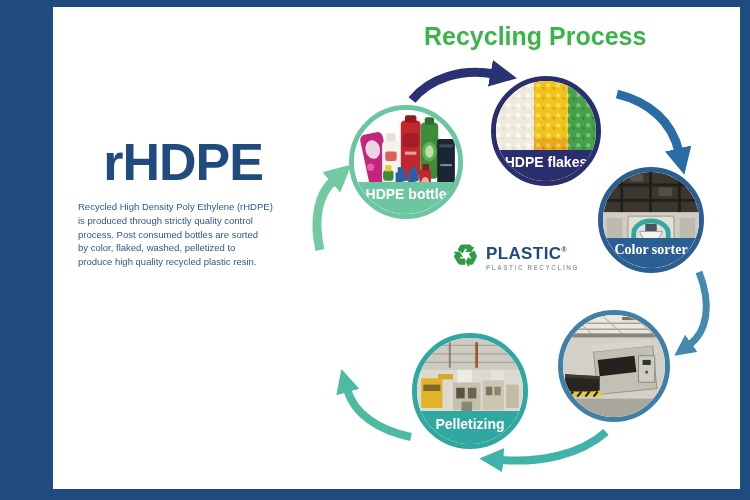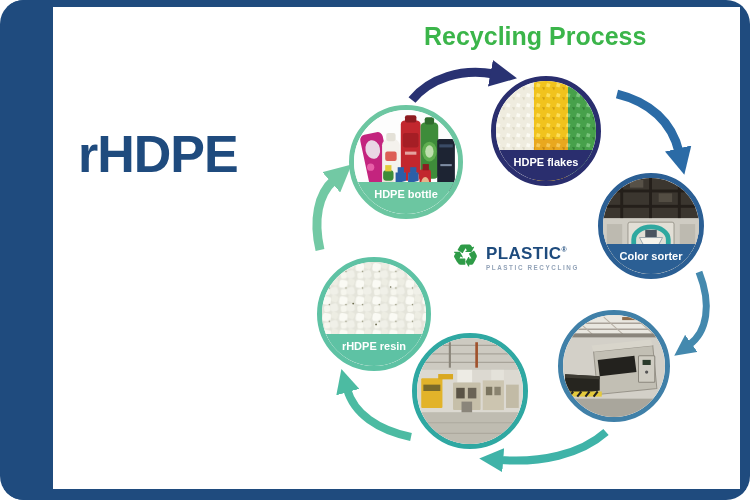--- a/index.html
+++ b/index.html
@@ -1,45 +1,45 @@
 <!DOCTYPE html>
 <html><head>
 <meta charset="utf-8">
 <style>
   html,body{margin:0;padding:0;background:#fff;}
   .canvas{position:relative;width:750px;height:500px;background:#ffffff;overflow:hidden;
-          font-family:"Liberation Sans", sans-serif;border-radius:24px;}
+          font-family:"Liberation Sans", sans-serif;}
   
   .frame{position:absolute;background:#1F4B7E;}
   .frame-left{left:0;top:0;width:53px;height:500px;}
   .frame-top{left:0;top:0;width:750px;height:7px;}
   .frame-right{right:0;top:0;width:10px;height:500px;}
   .frame-bottom{left:0;bottom:0;width:750px;height:11px;}
 
   
   .title{position:absolute;left:424px;top:22px;font-size:25px;font-weight:bold;color:#3BB54A;}
 
   
   .intro{position:absolute;left:78px;top:126px;width:210px;}
-  .intro h1{margin:0;font-size:52px;line-height:56px;font-weight:bold;color:#1F4B7E;letter-spacing:-1px;}
+  .intro h1{margin:8px;font-size:52px;line-height:56px;font-weight:bold;color:#1F4B7E;letter-spacing:-1px;text-align:center;}
   .intro p{margin:10px 0 0 0;font-size:9.5px;line-height:13.8px;color:#2B5893;white-space:pre-line;}
 
   
   .arrows{position:absolute;left:0;top:0;pointer-events:none;}
 
   
   .circle{position:absolute;border-radius:50%;overflow:hidden;background:#fff;
           box-sizing:border-box;border:5px solid var(--ring);}
   .circle .photo{position:absolute;left:0;top:0;width:100%;height:100%;display:block;}
   .circle .band{position:absolute;left:0;right:0;bottom:0;height:31%;background:var(--ring);
-          color:#fff;font-weight:bold;font-size:11px;display:flex;align-items:center;
+          color:#fff;font-weight:bold;font-size:14px;display:flex;align-items:center;
           justify-content:center;padding-bottom:7px;box-sizing:border-box;}
   .s1{left:349px;top:105px;width:114px;height:114px;--ring:#6CC6A1;}
   .s2{left:491px;top:76px;width:110px;height:110px;--ring:#2A2E6E;}
-  .s3{left:598px;top:173px;width:106px;height:106px;--ring:#2B5F94;}
+  .s3{left:598px;top:167px;width:106px;height:106px;font-family:Liberation Serif, serif;--ring:#2B5F94;}
   .s4{left:558px;top:310px;width:112px;height:112px;--ring:#4080A8;}
   .s5{left:412px;top:333px;width:116px;height:116px;--ring:#2FA8A2;}
   .s6{left:317px;top:257px;width:114px;height:114px;--ring:#5EC2A4;}
 
   
   .logo{position:absolute;left:452px;top:240px;display:flex;align-items:center;gap:7px;}
   .logo .recycle{font-size:30px;line-height:32px;color:#2E9B47;font-weight:bold;}
   .logo .brand{font-size:17px;font-weight:800;color:#1E4B7D;letter-spacing:0.4px;line-height:17px;}
   .logo .brand sup{font-size:7px;}
   .logo .tagline{font-size:6.3px;font-weight:bold;color:#93A3B8;letter-spacing:1.6px;margin-top:3px;}
@@ -51,20 +51,25 @@
 
   <div class="frame frame-left"></div>
   <div class="frame frame-top"></div>
   <div class="frame frame-right"></div>
   <div class="frame frame-bottom"></div>
 
   <div class="title">Recycling Process</div>
 
   <div class="intro">
     <h1>rHDPE</h1>
+    <p>Recycled High Density Poly Ethylene (rHDPE)
+is produced through strictly quality control
+process. Post consumed bottles are sorted
+by color, flaked, washed, pelletized to
+produce high quality recycled plastic resin.</p>
   </div>
 
   <svg class="arrows" width="750" height="500" viewBox="0 0 750 500">
     <defs>
       <marker id="m1" markerWidth="3" markerHeight="3" refX="0.4" refY="1.5" orient="auto" markerUnits="strokeWidth">
           <path d="M0,0 L3,1.5 L0,3 Z" fill="#293272"></path>
         </marker>
       <marker id="m2" markerWidth="3" markerHeight="3" refX="0.4" refY="1.5" orient="auto" markerUnits="strokeWidth">
           <path d="M0,0 L3,1.5 L0,3 Z" fill="#2B6BA6"></path>
         </marker>
@@ -220,41 +225,23 @@
       <rect x="37" y="47" width="8" height="10" fill="#5A5345"></rect>
       <rect x="48" y="47" width="8" height="10" fill="#6A6355"></rect>
       <rect x="62" y="40" width="20" height="28" fill="#CCC5B0"></rect>
       <rect x="65" y="46" width="6" height="8" fill="#7A745F"></rect>
       <rect x="73" y="46" width="6" height="8" fill="#8A8470"></rect>
       <rect x="84" y="44" width="12" height="22" fill="#C2BBA6"></rect>
       <rect x="42" y="60" width="10" height="12" fill="#8A857A"></rect>
       <rect y="70" width="100" height="30" fill="#BFBCB1"></rect>
       <path d="M0 80 H100 M0 90 H100" stroke="#ADA99E" stroke-width="1"></path>
     </svg>
-  </div>
-
-  <div class="circle s6">
-    <svg class="photo" viewBox="0 0 100 100" preserveAspectRatio="none">
-      <defs>
-        <pattern id="pel" width="16" height="16" patternUnits="userSpaceOnUse">
-          <rect width="16" height="16" fill="#E4E4DA"></rect>
-          <rect x="0.5" y="1" width="8" height="8" rx="2.5" fill="#FAFAF4" transform="rotate(8 4 5)"></rect>
-          <rect x="8" y="8" width="7.5" height="7.5" rx="2.5" fill="#F0F0E8" transform="rotate(-12 12 12)"></rect>
-          <rect x="9" y="0" width="6.5" height="6.5" rx="2" fill="#EDEDE3" transform="rotate(20 12 3)"></rect>
-          <rect x="2" y="10" width="6" height="6" rx="2" fill="#F6F6EE" transform="rotate(-6 5 13)"></rect>
-          <circle cx="7" cy="9" r="0.7" fill="#8A8A6E"></circle>
-        </pattern>
-      </defs>
-      <rect width="100" height="100" fill="url(#pel)"></rect>
-      <circle cx="30" cy="40" r="0.9" fill="#6E6E52"></circle>
-      <circle cx="66" cy="24" r="0.8" fill="#6E6E52"></circle>
-      <circle cx="52" cy="60" r="0.9" fill="#6E6E52"></circle>
-    </svg>
-    <div class="band">rHDPE resin</div>
-  </div>
+    <div class="band">Pelletizing</div>
+  </div>
+
 
   <div class="logo">
     <span class="recycle">♻</span>
     <div class="logo-text">
       <div class="brand"><span>PLASTIC</span><sup>®</sup></div>
       <div class="tagline">PLASTIC RECYCLING</div>
     </div>
   </div>
 
 </div>

